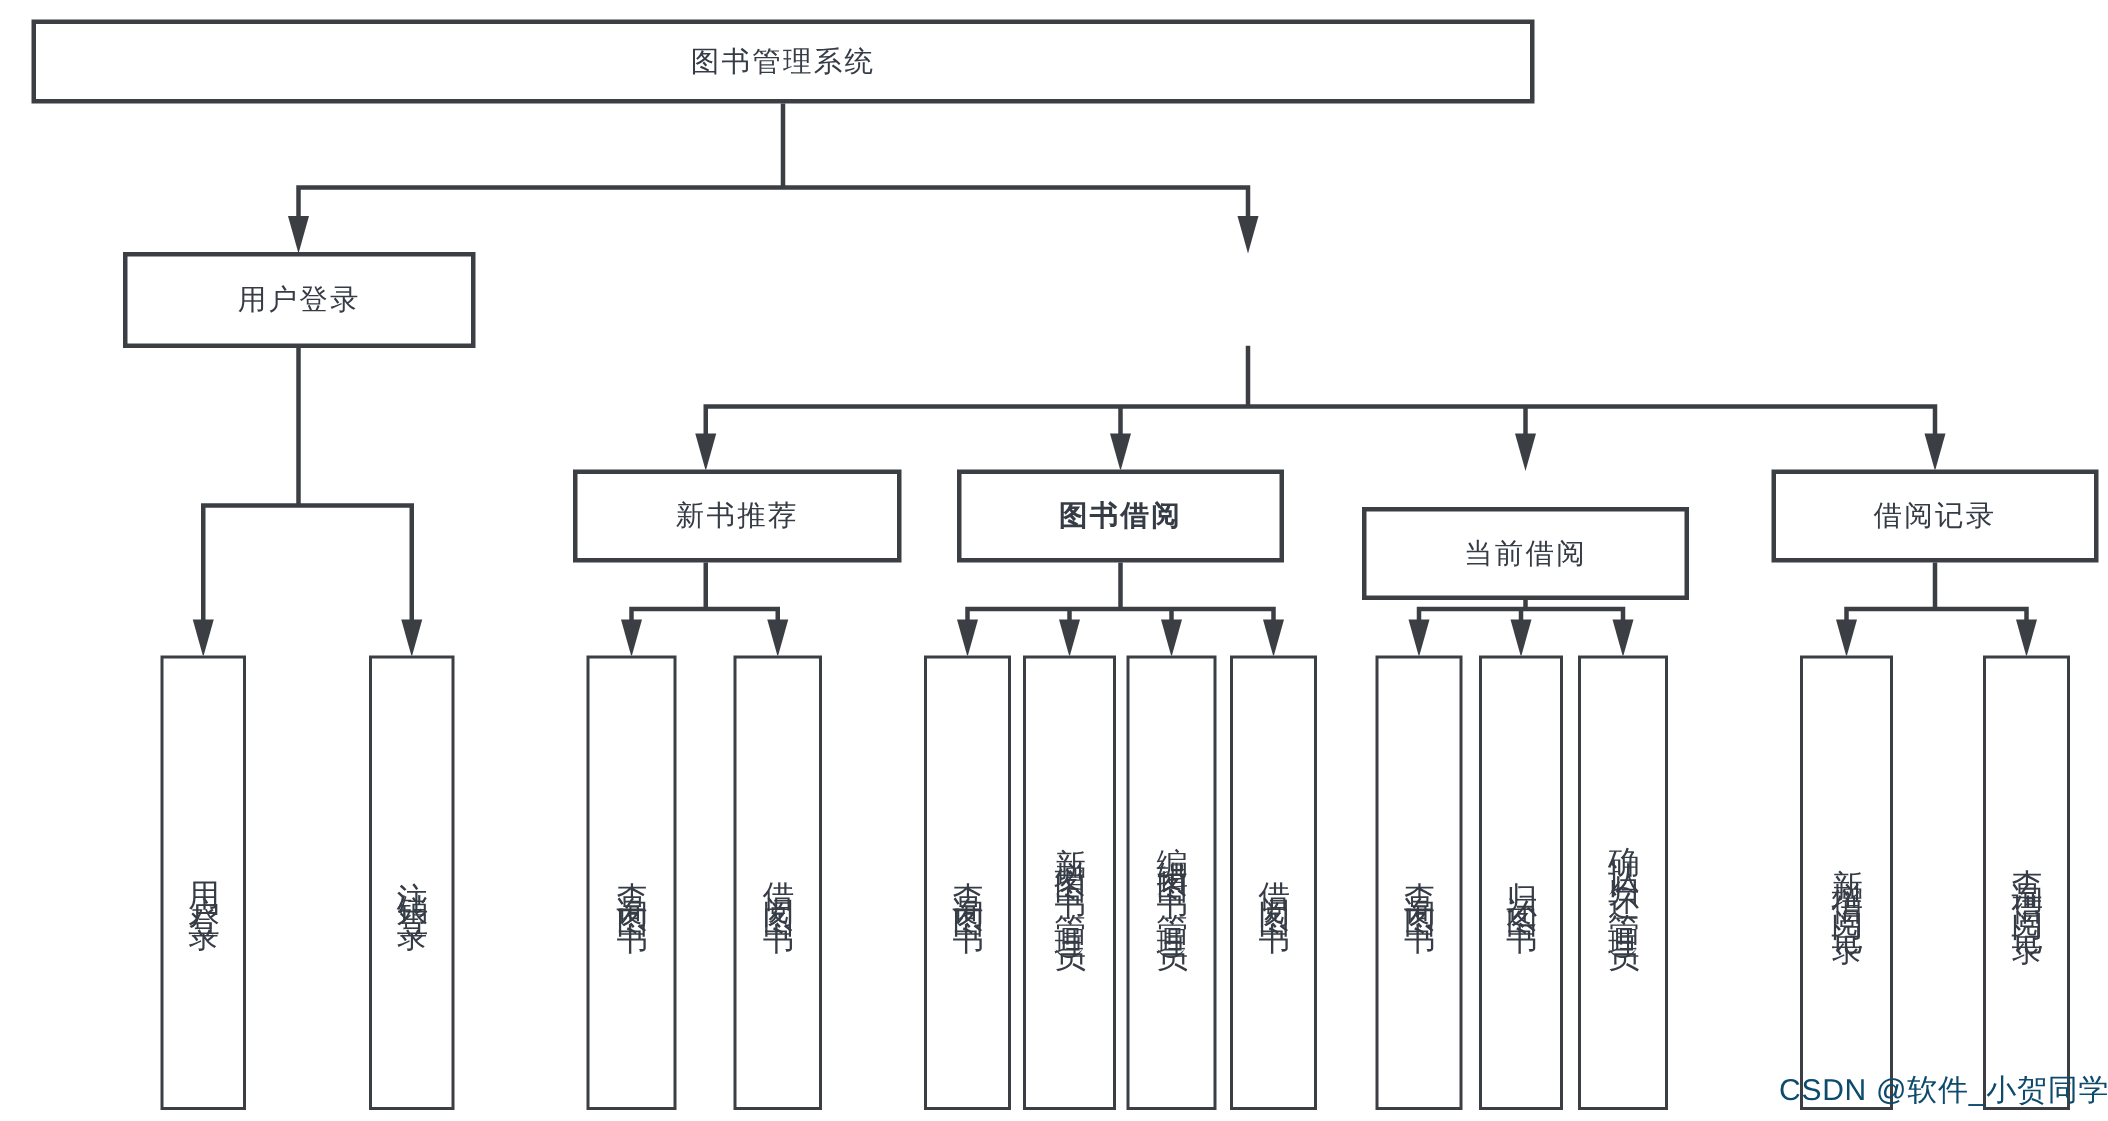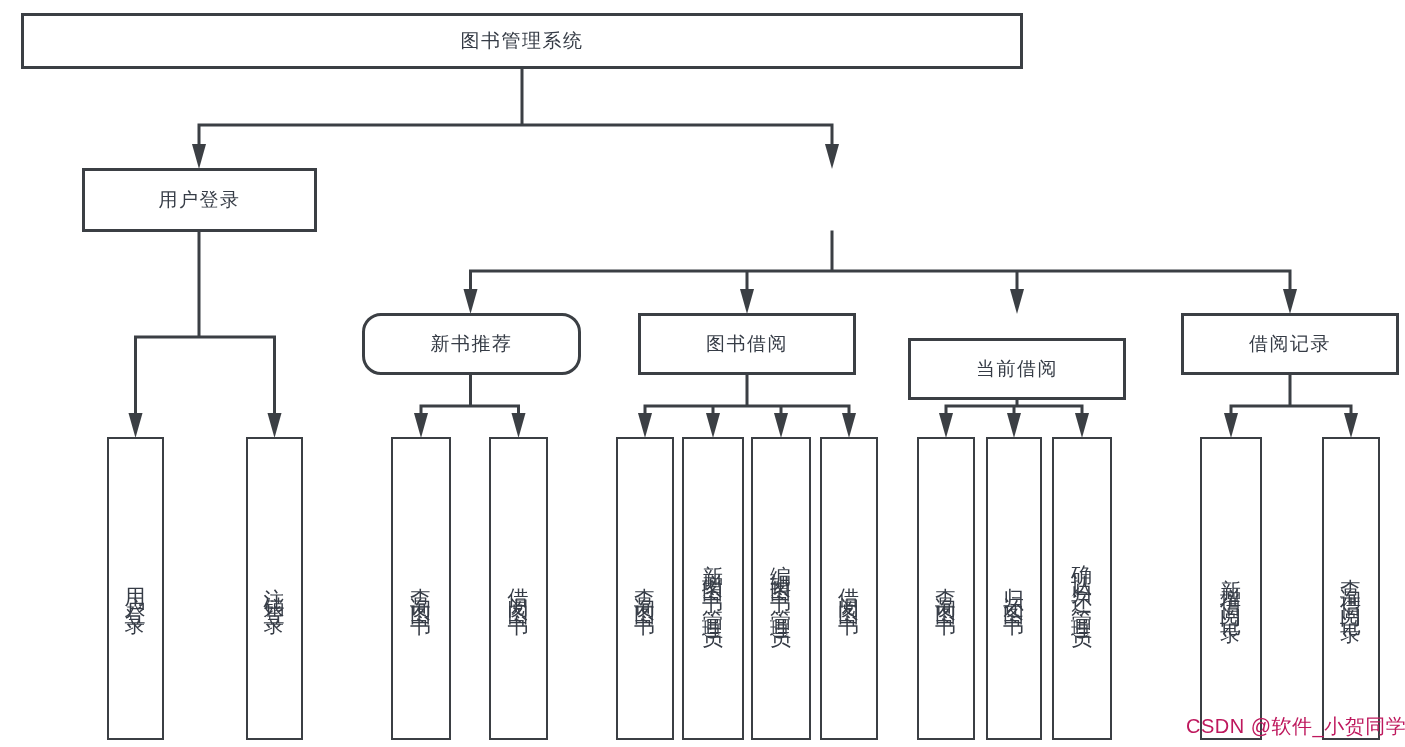--- a/index.html
+++ b/index.html
@@ -41,21 +41,21 @@
     line-height: 1;
     letter-spacing: 9px;
     white-space: nowrap;
   }
   .watermark {
     position: absolute;
     left: 1186px;
     top: 713px;
     font-size: 20px;
     letter-spacing: 0.5px;
-    color: #be185d;
+    color: #0c4a6e;
     white-space: nowrap;
     z-index: 5;
   }
 </style>
 </head>
 <body>
 
 <div class="canvas">
 
   <svg class="wires" viewBox="0 0 1405 747">
@@ -109,24 +109,24 @@
   </svg>
 
   <div class="node h" style="left:21px; top:13px; width:1002px; height:56px;">
     <span class="lbl">图书管理系统</span>
   </div>
 
   <div class="node h" style="left:82px; top:168px; width:235px; height:64px;">
     <span class="lbl">用户登录</span>
   </div>
 
-  <div class="node h" style="left:362px; top:313px; width:219px; height:62px;border-radius:19px;">
+  <div class="node h" style="left:382px; top:313px; width:219px; height:62px;">
     <span class="lbl">新书推荐</span>
   </div>
-  <div class="node h" style="left:638px; top:313px; width:218px; height:62px;">
+  <div class="node h" style="left:638px; top:313px; width:218px; height:62px;font-weight:bold;">
     <span class="lbl">图书借阅</span>
   </div>
   <div class="node h" style="left:908px; top:313px; width:218px; height:62px;margin-top:25px;">
     <span class="lbl">当前借阅</span>
   </div>
   <div class="node h" style="left:1181px; top:313px; width:218px; height:62px;">
     <span class="lbl">借阅记录</span>
   </div>
 
   <div class="node v leaf" style="left:107px; top:437px; width:57px; height:303px;">

